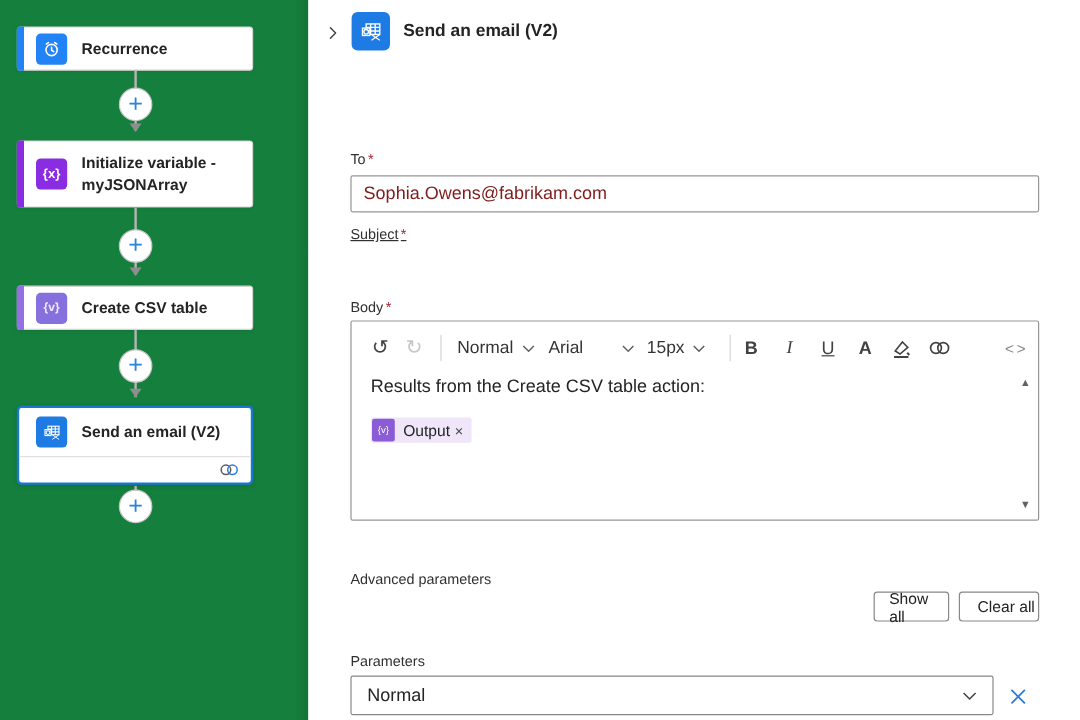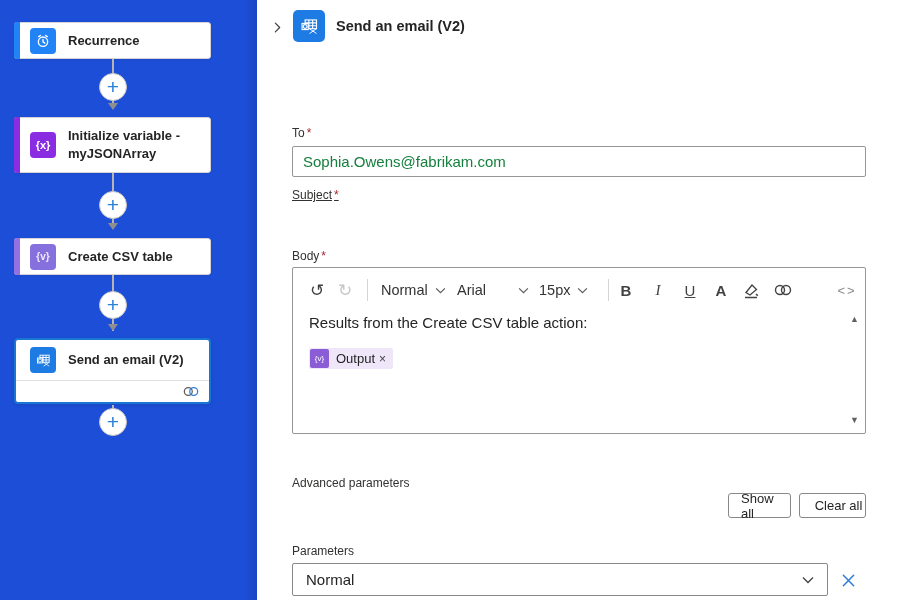--- a/index.html
+++ b/index.html
@@ -1,21 +1,21 @@
 <!DOCTYPE html>
 <html><head>
 <meta charset="utf-8">
 <style>
   * { margin:0; padding:0; box-sizing:border-box; }
   html,body { width:900px; height:600px; background:#fff; overflow:hidden;
     font-family:"Liberation Sans","DejaVu Sans",sans-serif; color:#242424; }
   #stage { position:relative; width:900px; height:600px; background:#fff; }
 
   
-  #canvas { position:absolute; left:0; top:0; width:257px; height:600px; background:#1d4ed8; }
+  #canvas { position:absolute; left:0; top:0; width:257px; height:600px; background:#15803d; }
   #canvas .shadow { position:absolute; right:0; top:0; width:13px; height:600px;
     background:linear-gradient(to right, rgba(0,0,0,0), rgba(0,0,0,0.10)); }
 
   .node { position:absolute; left:14px; width:197px; background:#fff;
     border:1px solid #d6d4d2; border-radius:3px; box-shadow:0 1px 3px rgba(0,0,0,.07);
     display:flex; align-items:center; }
   .node .accent { position:absolute; left:-1px; top:-1px; bottom:-1px; width:6px;
     border-radius:3px 0 0 3px; }
   .node .nicon { width:26px; height:26px; border-radius:4px; margin-left:15px;
     display:flex; align-items:center; justify-content:center; flex:none;
@@ -37,21 +37,21 @@
   
   #panel { position:absolute; left:257px; top:0; width:643px; height:600px; background:#fff; }
   .p { position:absolute; }
 
   .tab { font-size:13px; color:#424242; padding-bottom:9px; cursor:pointer; }
   .tab.active { font-weight:700; color:#242424; border-bottom:3px solid #1267e0; }
 
   .field-label { font-size:12px; color:#323130; }
   .req { color:#a4262c; margin-left:2px; }
   .tbox { border:1px solid #969696; border-radius:2px; background:#fff;
-    font-size:15px; color:#15803d; display:flex; align-items:center; padding-left:10px; }
+    font-size:15px; color:#7f1d1d; display:flex; align-items:center; padding-left:10px; }
 
   .editor { border:1px solid #969696; border-radius:2px; background:#fff; }
   .tb-btn { position:absolute; width:24px; height:24px; display:flex; align-items:center;
     justify-content:center; color:#424242; cursor:pointer; }
   .tb-sep { position:absolute; top:11px; width:1px; height:22px; background:#d6d4d2; }
   .tb-dd { position:absolute; top:11px; height:22px; display:flex; align-items:center;
     font-size:14.5px; color:#333; cursor:pointer; }
   .tb-dd svg { margin-left:7px; }
 
   .token { position:absolute; display:inline-flex; align-items:center; height:21px;

